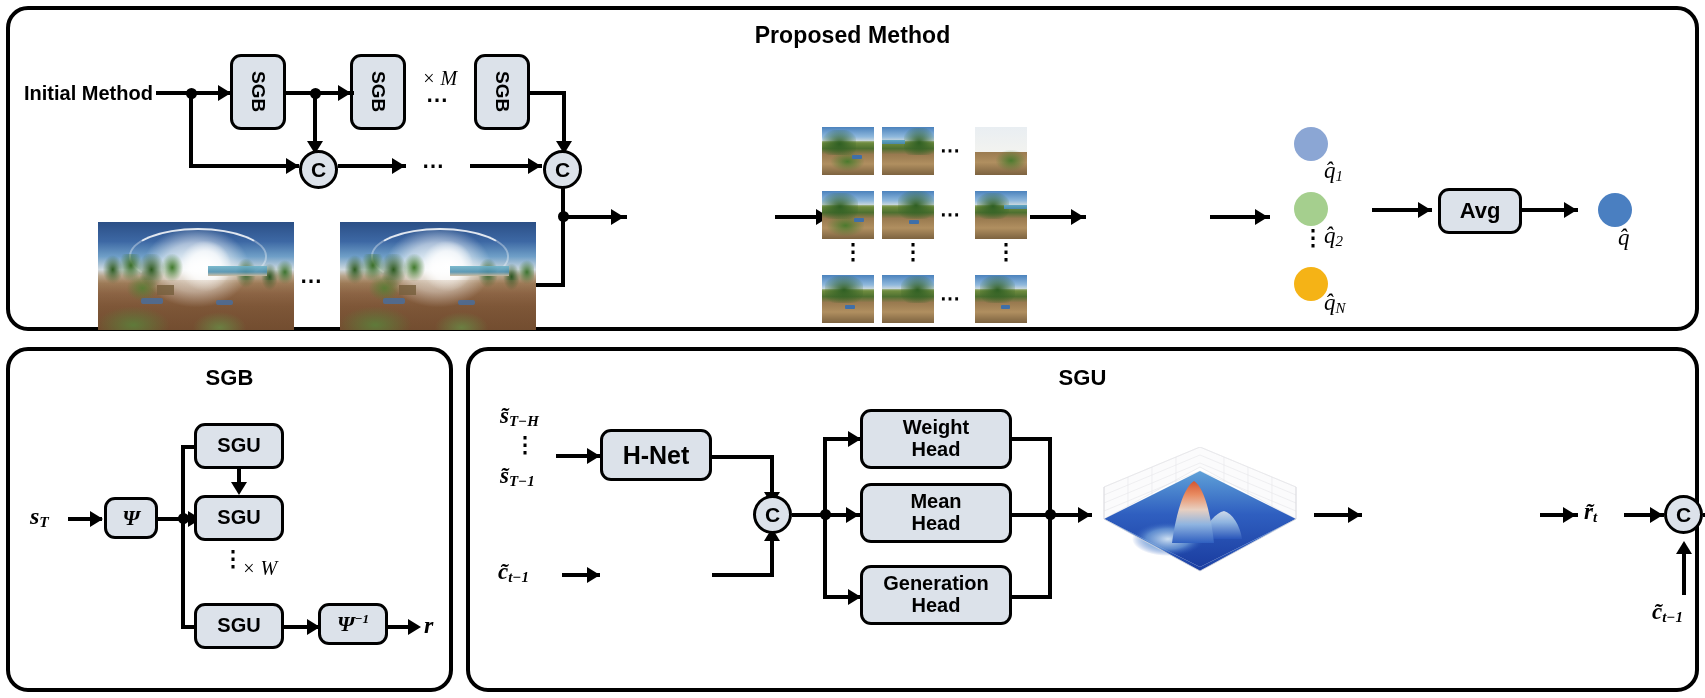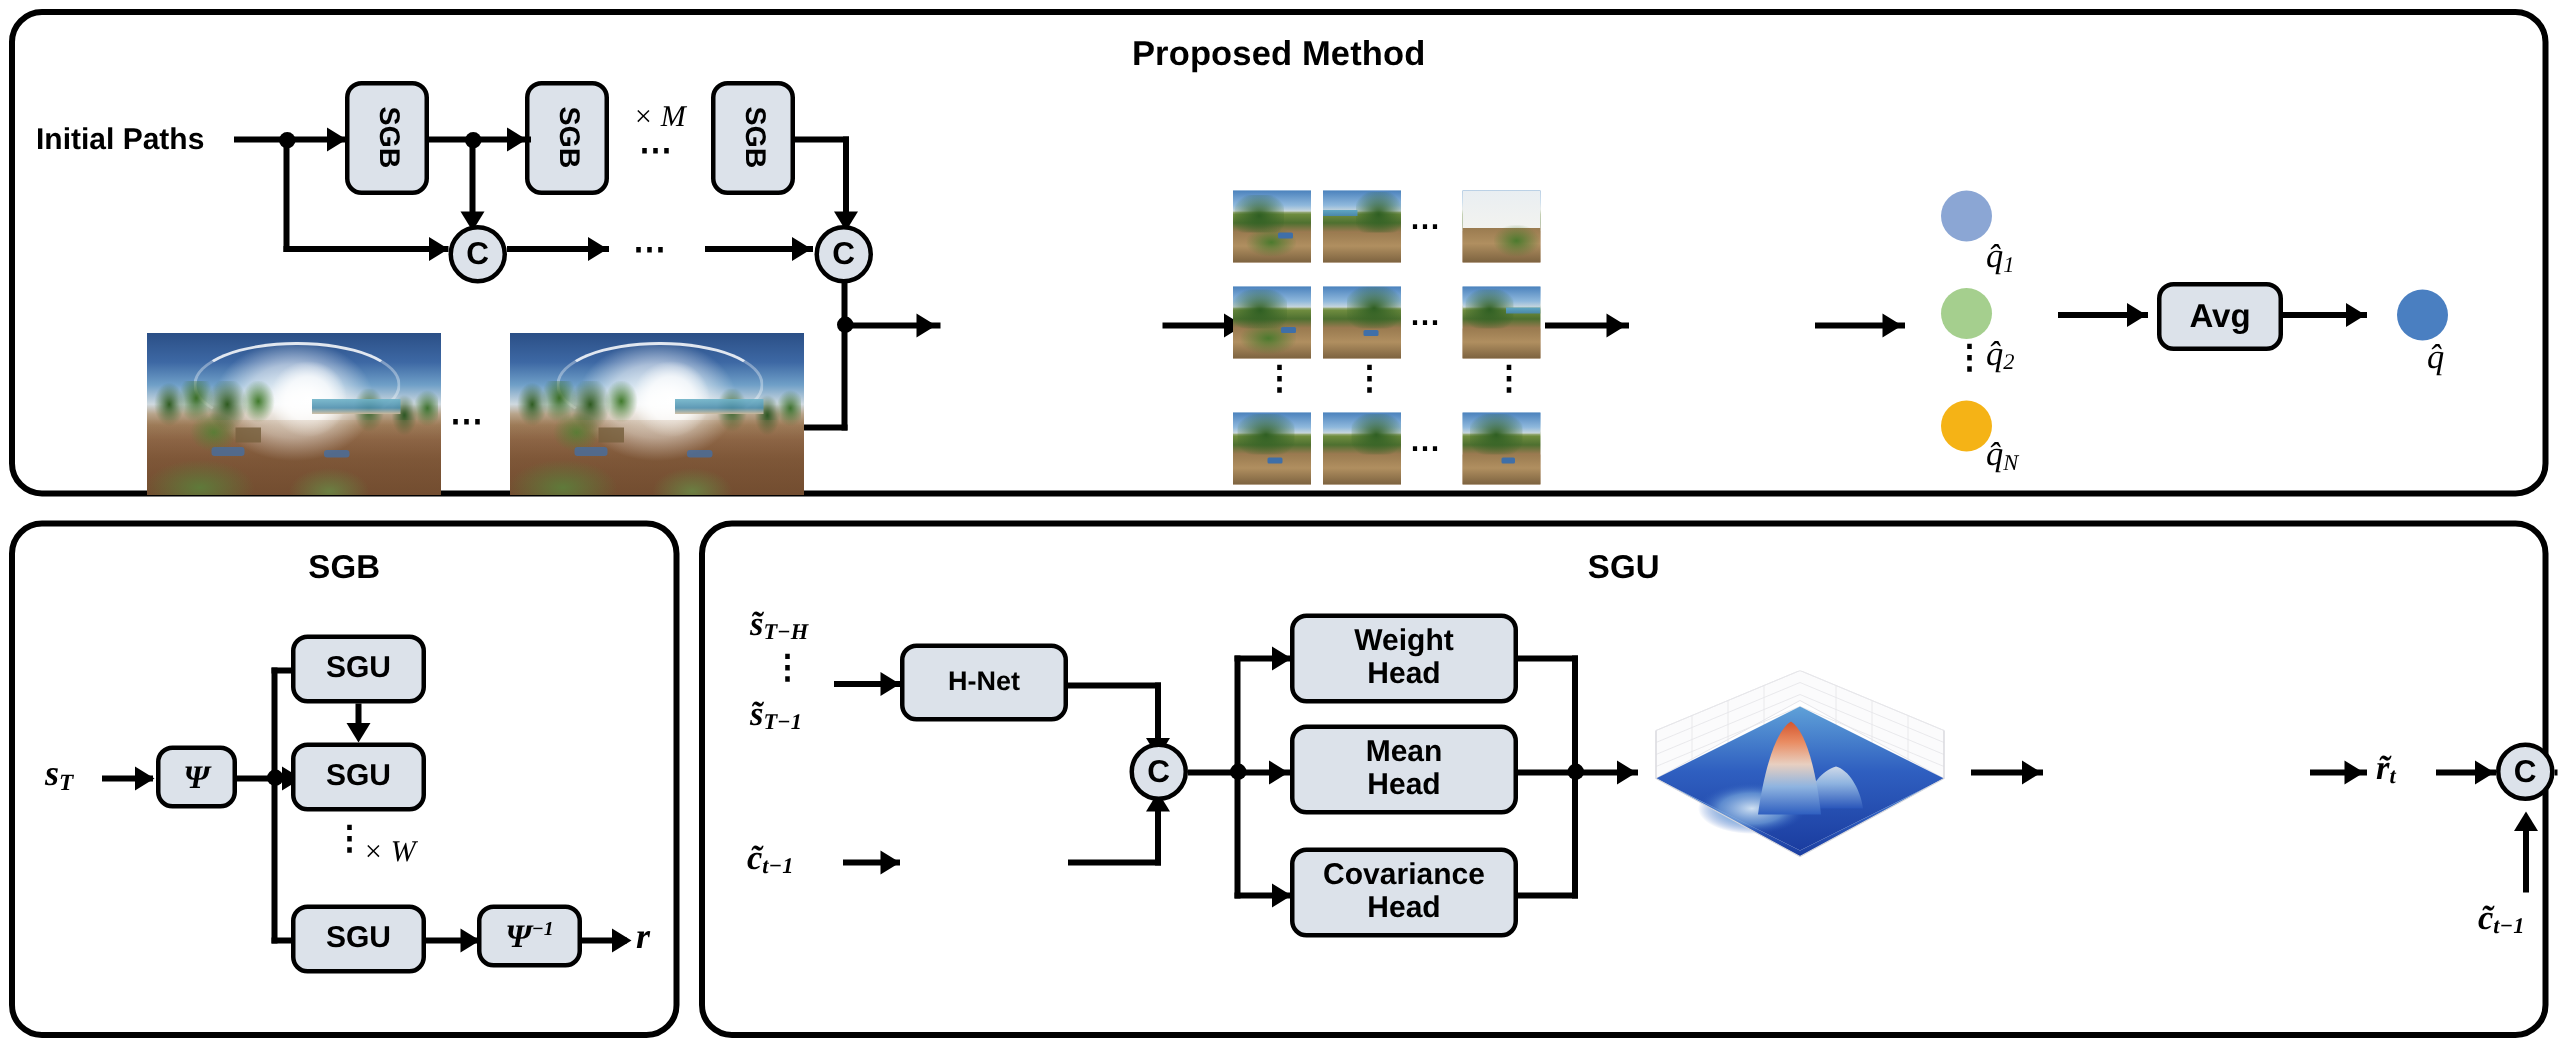--- a/index.html
+++ b/index.html
@@ -156,21 +156,21 @@
   .surfwrap { position:absolute; }
 </style>
 </head>
 <body>
 
 <div id="stage">
 
   <div class="panel" style="left:6px; top:6px; width:1693px; height:325px;">
     <div class="panel-title" style="top:12px; font-size:23px;">Proposed Method</div>
 
-    <div class="lbl lbl-bold" style="left:14px; top:72px; font-size:20px;">Initial Paths</div>
+    <div class="lbl lbl-bold" style="left:14px; top:72px; font-size:20px;">Initial Method</div>
 
     <div class="hline" style="left:146px; top:81px; width:78px;"></div>
     <div class="arrow-r" style="left:208px; top:75px;"></div>
     <div class="jdot" style="left:176px; top:78px;"></div>
 
     <div class="vline" style="left:179px; top:83px; height:75px;"></div>
     <div class="hline" style="left:179px; top:154px; width:110px;"></div>
     <div class="arrow-r" style="left:276px; top:148px;"></div>
 
     <div class="box vert" style="left:220px; top:44px; width:56px; height:76px; font-size:19px;">
@@ -393,21 +393,21 @@
   <div class="panel" style="left:466px; top:347px; width:1233px; height:345px;">
     <div class="panel-title" style="top:14px; font-size:22px;">SGU</div>
 
     <div class="lbl mathbi" style="left:30px; top:52px; font-size:23px;">s̃<span class="sub">T−H</span></div>
     <div class="vdots" style="left:44px; top:88px; font-size:22px;">⋮</div>
     <div class="lbl mathbi" style="left:30px; top:112px; font-size:23px;">s̃<span class="sub">T−1</span></div>
 
     <div class="hline" style="left:86px; top:103px; width:44px;"></div>
     <div class="arrow-r" style="left:117px; top:97px;"></div>
 
-    <div class="box" style="left:130px; top:78px; width:112px; height:52px; font-size:18px;justify-content:center;">
+    <div class="box" style="left:130px; top:78px; width:112px; height:52px; font-size:25px;justify-content:center;">
       <span>H-Net</span>
     </div>
 
     <div class="hline" style="left:242px; top:104px; width:62px;"></div>
     <div class="vline" style="left:300px; top:104px; height:40px;"></div>
     <div class="arrow-d" style="left:294px; top:141px;"></div>
 
     <div class="lbl mathbi" style="left:28px; top:208px; font-size:23px;">c̃<span class="sub">t−1</span></div>
     <div class="hline" style="left:92px; top:222px; width:38px;"></div>
     <div class="arrow-r" style="left:117px; top:216px;"></div>
@@ -433,21 +433,21 @@
 
     <div class="box" style="left:390px; top:58px; width:152px; height:60px; font-size:20px; flex-direction:column;">
       <span>Weight</span>
       <span>Head</span>
     </div>
     <div class="box" style="left:390px; top:132px; width:152px; height:60px; font-size:20px; flex-direction:column;">
       <span>Mean</span>
       <span>Head</span>
     </div>
     <div class="box" style="left:390px; top:214px; width:152px; height:60px; font-size:20px; flex-direction:column;">
-      <span>Covariance</span>
+      <span>Generation</span>
       <span>Head</span>
     </div>
 
     <div class="hline" style="left:542px; top:86px; width:40px;"></div>
     <div class="hline" style="left:542px; top:162px; width:40px;"></div>
     <div class="hline" style="left:542px; top:244px; width:40px;"></div>
     <div class="vline" style="left:578px; top:86px; height:162px;"></div>
     <div class="jdot" style="left:575px; top:158px;"></div>
     <div class="hline" style="left:578px; top:162px; width:44px;"></div>
     <div class="arrow-r" style="left:608px; top:156px;"></div>

